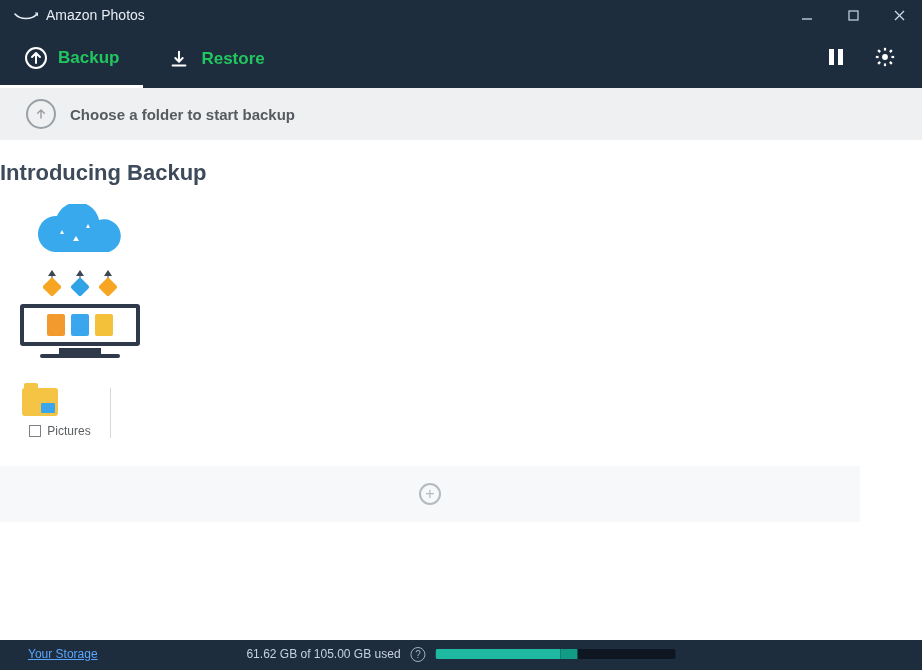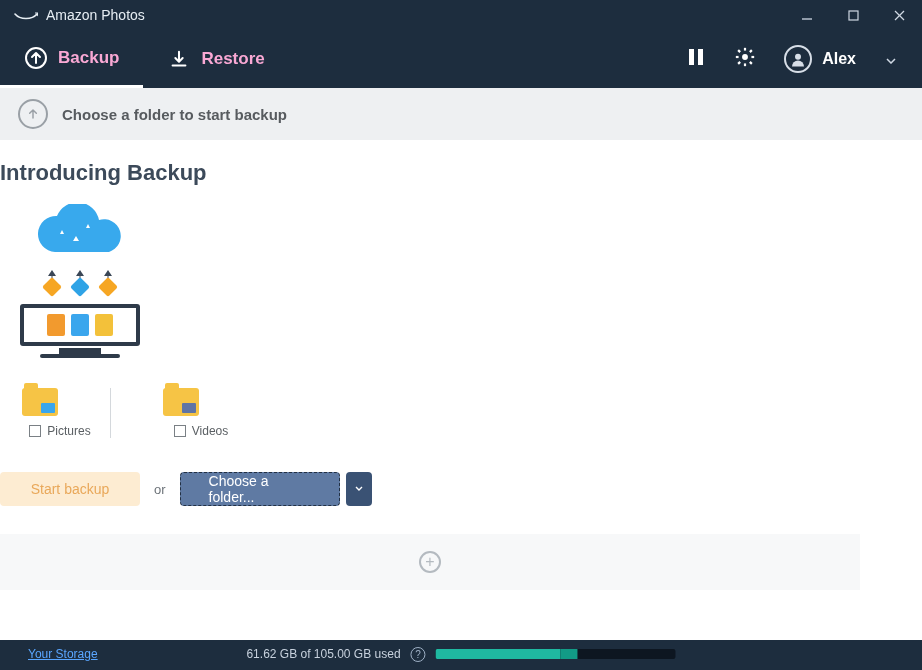--- a/index.html
+++ b/index.html
@@ -7,29 +7,29 @@
 
   
   .titlebar { height: 30px; background: #1d2d3e; display: flex; align-items: center; padding-left: 14px; color: #e6edf3; font-size: 14px; }
   .titlebar .logo { margin-right: 8px; display:flex; align-items:center; }
   .win-controls { margin-left: auto; display: flex; }
   .win-btn { width: 46px; height: 30px; display: flex; align-items: center; justify-content: center; color: #cfd8e3; font-size: 14px; }
   .win-btn svg { stroke: #cfd8e3; fill:none; }
 
   
   .navbar { height: 58px; background: #1d2d3e; display: flex; align-items: center; }
-  .tab { display: flex; align-items: center; color: #f9a8d4; font-size: 17px; font-weight: 600; padding: 0 24px; height: 58px; gap: 10px; cursor:pointer;text-align:center; }
+  .tab { display: flex; align-items: center; color: #22c55e; font-size: 17px; font-weight: 600; padding: 0 24px; height: 58px; gap: 10px; cursor:pointer;text-align:center; }
   .tab.active { border-bottom: 3px solid #fff; }
   .nav-icon { width: 24px; height: 24px; display:flex; align-items:center; justify-content:center; }
   .nav-right { margin-left: auto; display: flex; align-items: center; gap: 28px; padding-right: 26px; color: #fff; }
   .user { display: flex; align-items: center; gap: 10px; font-size: 16px; font-weight:600; }
   .avatar-circle { width: 28px; height: 28px; border-radius: 50%; border: 2px solid #d7dee7; display:flex; align-items:center; justify-content:center; }
 
   
-  .subheader { height: 52px; background: #eef0f2; display: flex; align-items: center; padding-left: 18px; gap: 14px; color: #575b5f; font-size: 15px; font-weight: 600; }
+  .subheader { height: 52px; background: #eef0f2; display: flex; align-items: center; padding-left: 26px; gap: 14px; color: #575b5f; font-size: 15px; font-weight: 600; }
   .circle-arrow { width: 30px; height: 30px; border: 2px solid #9aa0a6; border-radius: 50%; display:flex; align-items:center; justify-content:center; }
 
   
   .content { background: #fff; position: relative; height: calc(670px - 30px - 58px - 52px - 30px); display:flex; flex-direction:column; align-items:flex-start; padding-top: 20px; }
   .intro-title { color: #3c4a5a; font-size: 22px; font-weight: 600; }
   .intro-sub   { color: #9aa1a8; font-size: 13px; margin-top: 4px; }
 
   .illus { margin-top: 18px; position: relative; width: 160px; display:flex; flex-direction:column; align-items:center; }
   .cloud { position:relative; width:120px; height:60px; }
   .cloud svg { width:100%; height:100%; }
@@ -141,34 +141,20 @@
             <line x1="12" y1="19" x2="12" y2="22"></line>
             <line x1="2" y1="12" x2="5" y2="12"></line>
             <line x1="19" y1="12" x2="22" y2="12"></line>
             <line x1="4.5" y1="4.5" x2="6.7" y2="6.7"></line>
             <line x1="17.3" y1="17.3" x2="19.5" y2="19.5"></line>
             <line x1="4.5" y1="19.5" x2="6.7" y2="17.3"></line>
             <line x1="17.3" y1="6.7" x2="19.5" y2="4.5"></line>
           </g>
         </svg>
     </span>
-    <div class="user">
-      <span class="avatar-circle">
-        <svg width="18" height="18" viewBox="0 0 24 24">
-            <circle cx="12" cy="9" r="4" fill="#d7dee7"></circle>
-            <path d="M4 22 a8 8 0 0 1 16 0" fill="#d7dee7"></path>
-          </svg>
-      </span>
-      <span>Alex</span>
-      <span style="margin-left:20px;">
-        <svg width="10" height="6">
-            <path d="M1 1 l4 4 l4-4" stroke="#cfd8e3" stroke-width="1.5" fill="none"></path>
-          </svg>
-      </span>
-    </div>
   </div>
 </div>
 
 <div class="subheader">
   <span class="circle-arrow">
     <svg width="16" height="16" viewBox="0 0 24 24">
         <path d="M12 18 V7 M7 11 l5-5 l5 5" stroke="#9aa0a6" stroke-width="2.2" fill="none" stroke-linecap="round" stroke-linejoin="round"></path>
       </svg>
   </span>
   <span>Choose a folder to start backup</span>
@@ -213,41 +199,22 @@
     <div class="folder-opt">
       <div class="folder-icon">
           <div class="folder-overlay"></div>
         </div>
       <div class="check-row">
         <span class="checkbox"></span>
         <span>Pictures</span>
       </div>
     </div>
     <div class="divider"></div>
-    <div class="folder-opt">
-      <div class="folder-icon">
-          <div class="folder-overlay vid"></div>
-        </div>
-      <div class="check-row">
-        <span class="checkbox"></span>
-        <span>Videos</span>
-      </div>
-    </div>
-  </div>
-
-  <div class="btn-row">
-    <div class="btn btn-start">Start backup</div>
-    <span class="or">or</span>
-    <div class="btn btn-choose">Choose a folder...</div>
-    <div class="btn-drop">
-      <svg width="8" height="6">
-          <path d="M1 1 l3 3 l3-3" stroke="#fff" stroke-width="1.4" fill="none"></path>
-        </svg>
-    </div>
-  </div>
+  </div>
+
 
   <div class="dropzone">
     <span class="plus-circ">+</span>
   </div>
 </div>
 
 <div class="footer">
   <a class="your-storage">Your Storage</a>
   <div class="storage-info">
     <span>61.62 GB of 105.00 GB used</span>

